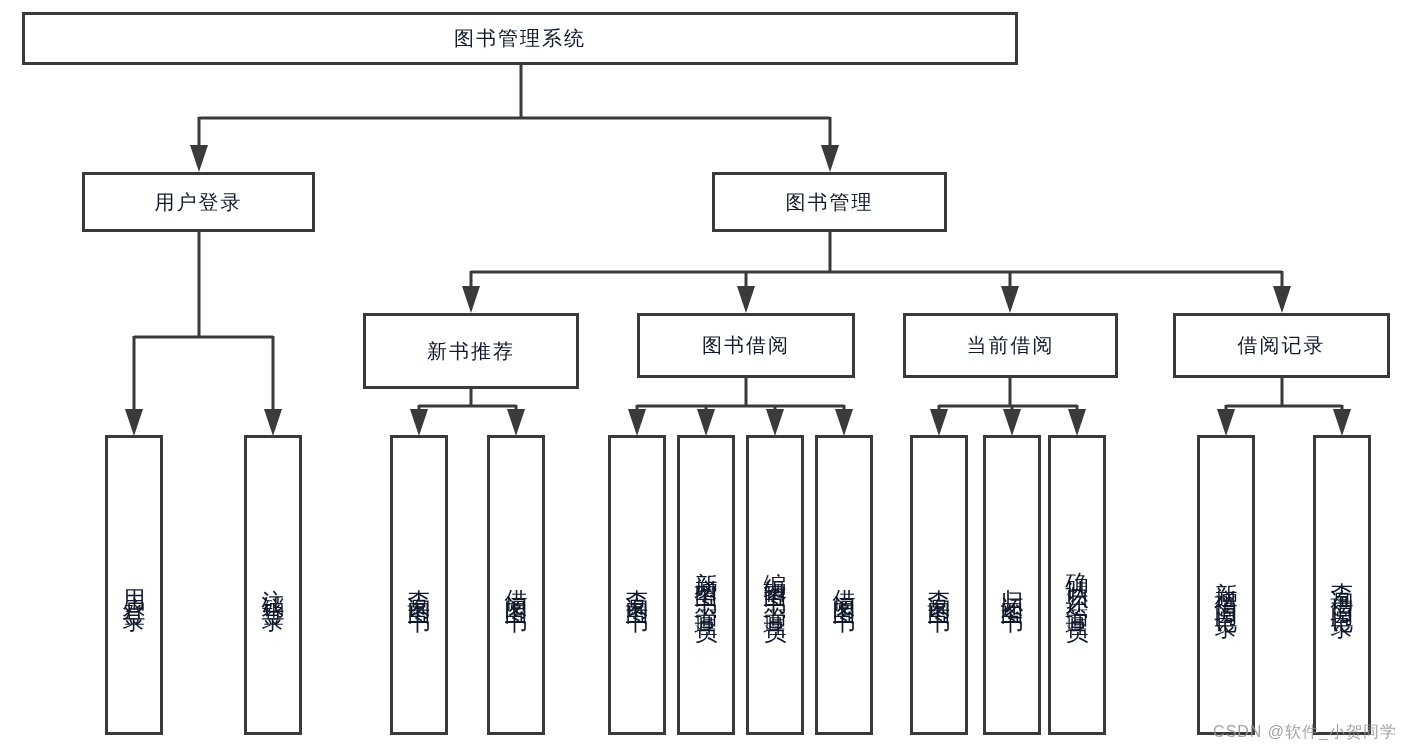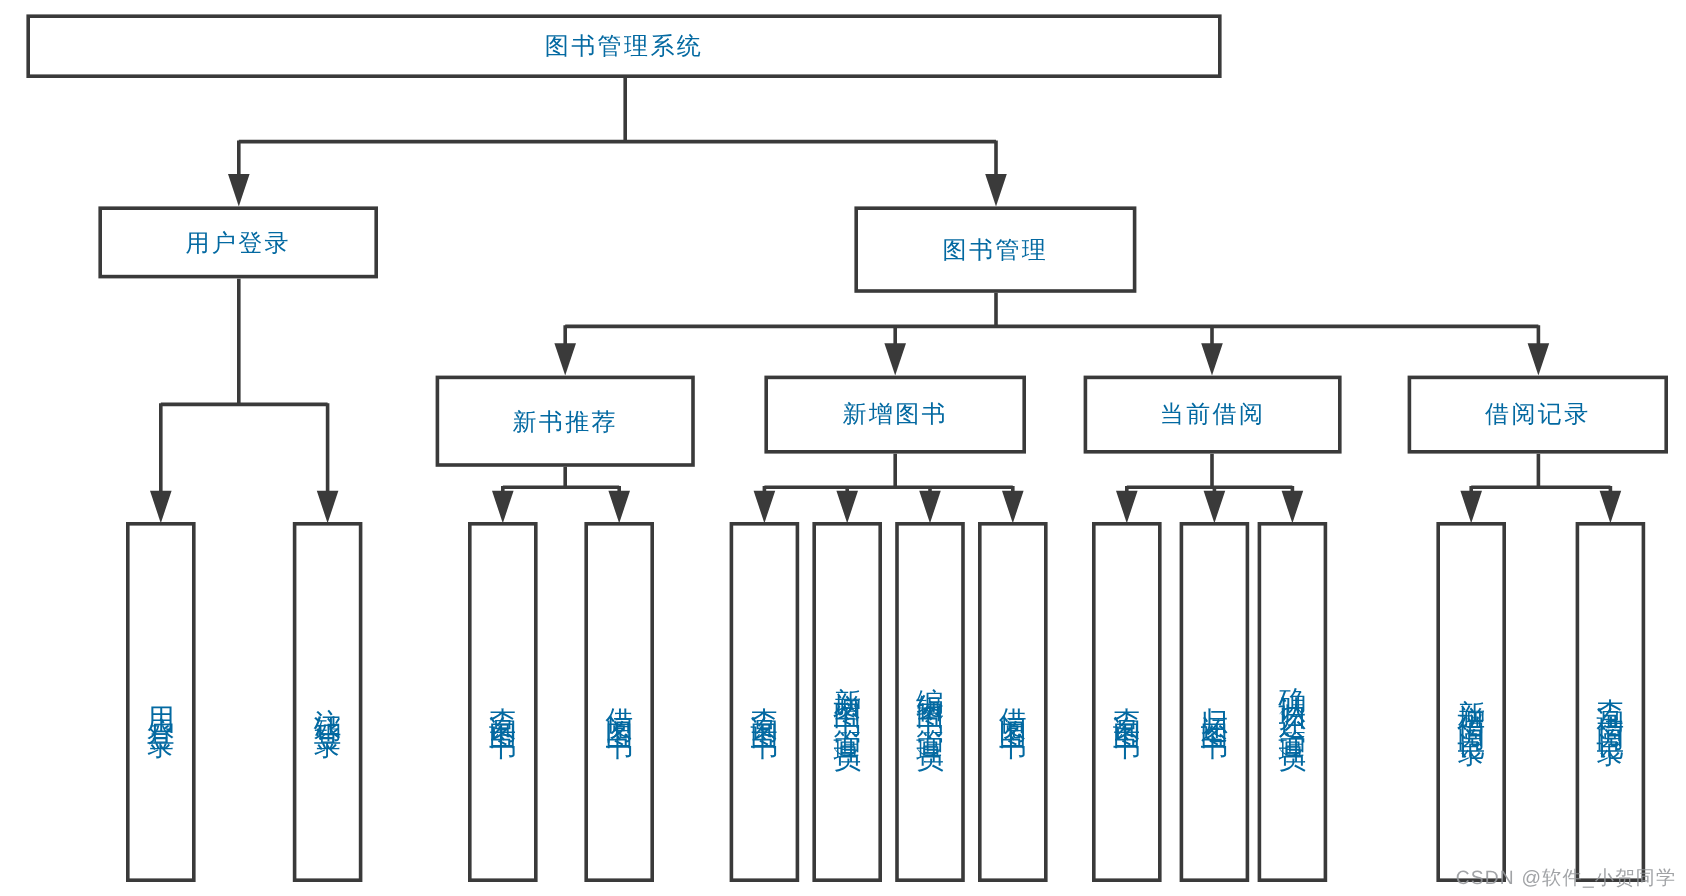--- a/index.html
+++ b/index.html
@@ -3,21 +3,21 @@
 <meta charset="utf-8">
 <style>
   html,body{margin:0;padding:0;background:#fff;}
   #stage{
     position:relative;width:1405px;height:747px;background:#ffffff;
     font-family:"Liberation Sans",sans-serif;overflow:hidden;
   }
   #connectors{position:absolute;left:0;top:0;z-index:1;}
   .node{
     position:absolute;box-sizing:border-box;background:#ffffff;
-    border:3px solid #3a3a3a;color:#0369a1;
+    border:3px solid #3a3a3a;color:#0f172a;
     display:flex;align-items:center;justify-content:center;
     z-index:2;
   }
   .hbox{font-size:20px;letter-spacing:2px;white-space:nowrap;}
   .vbox{
     writing-mode:vertical-rl;text-orientation:mixed;
     font-size:23px;letter-spacing:7px;line-height:1;
   }
   .watermark{
     position:absolute;right:8px;bottom:4px;z-index:5;
@@ -69,24 +69,24 @@
       <polygon points="1003,409 1021,409 1012,436"></polygon>
       <polygon points="1068,409 1086,409 1077,436"></polygon>
       <polygon points="1217,409 1235,409 1226,436"></polygon>
       <polygon points="1333,409 1351,409 1342,436"></polygon>
     </g>
   </svg>
 
   <div class="node hbox" style="left:22px;top:12px;width:996px;height:53px">图书管理系统</div>
 
   <div class="node hbox" style="left:82px;top:172px;width:233px;height:60px">用户登录</div>
-  <div class="node hbox" style="left:712px;top:172px;width:235px;height:72px">图书管理</div>
+  <div class="node hbox" style="left:712px;top:172px;width:235px;height:60px">图书管理</div>
 
   <div class="node hbox" style="left:363px;top:313px;width:216px;height:76px">新书推荐</div>
-  <div class="node hbox" style="left:637px;top:313px;width:218px;height:65px">新增图书</div>
+  <div class="node hbox" style="left:637px;top:313px;width:218px;height:65px">图书借阅</div>
   <div class="node hbox" style="left:1173px;top:313px;width:217px;height:65px">借阅记录</div>
   <div class="node hbox" style="left:903px;top:313px;width:215px;height:65px">当前借阅</div>
 
   <div class="node vbox" style="left:105px;top:435px;width:58px;height:300px">用户登录</div>
   <div class="node vbox" style="left:244px;top:435px;width:58px;height:300px">注销登录</div>
 
   <div class="node vbox" style="left:390px;top:435px;width:58px;height:300px">查询图书</div>
   <div class="node vbox" style="left:487px;top:435px;width:58px;height:300px">借阅图书</div>
 
   <div class="node vbox" style="left:608px;top:435px;width:58px;height:300px">查询图书</div>

